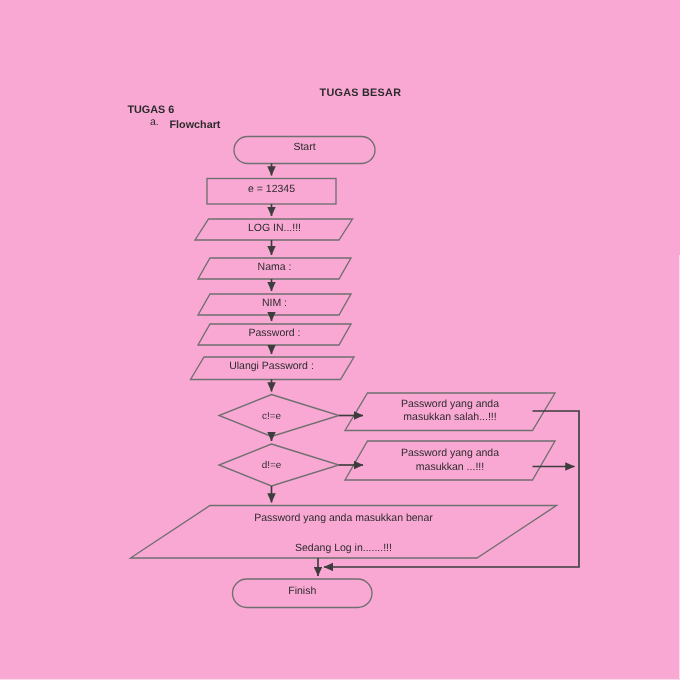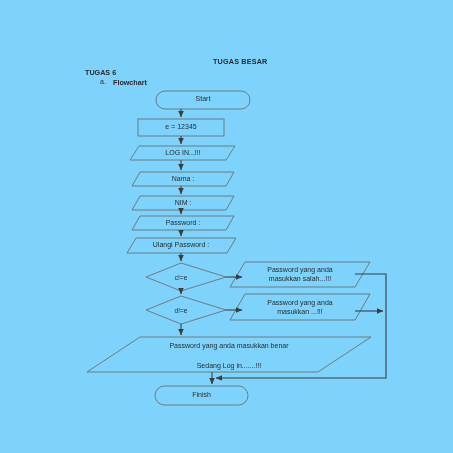--- a/index.html
+++ b/index.html
@@ -4,21 +4,21 @@
 <style>
   html, body {
     margin: 0;
     padding: 0;
     background: #ffffff;
   }
   #page {
     position: relative;
     width: 453px;
     height: 453px;
-    background: #7dd3fc;
+    background: #f9a8d4;
     overflow: hidden;
     font-family: "Liberation Sans", sans-serif;
     color: #2b2b2b;
   }
   #flow-svg {
     position: absolute;
     left: 0;
     top: 0;
     width: 453px;
     height: 453px;

